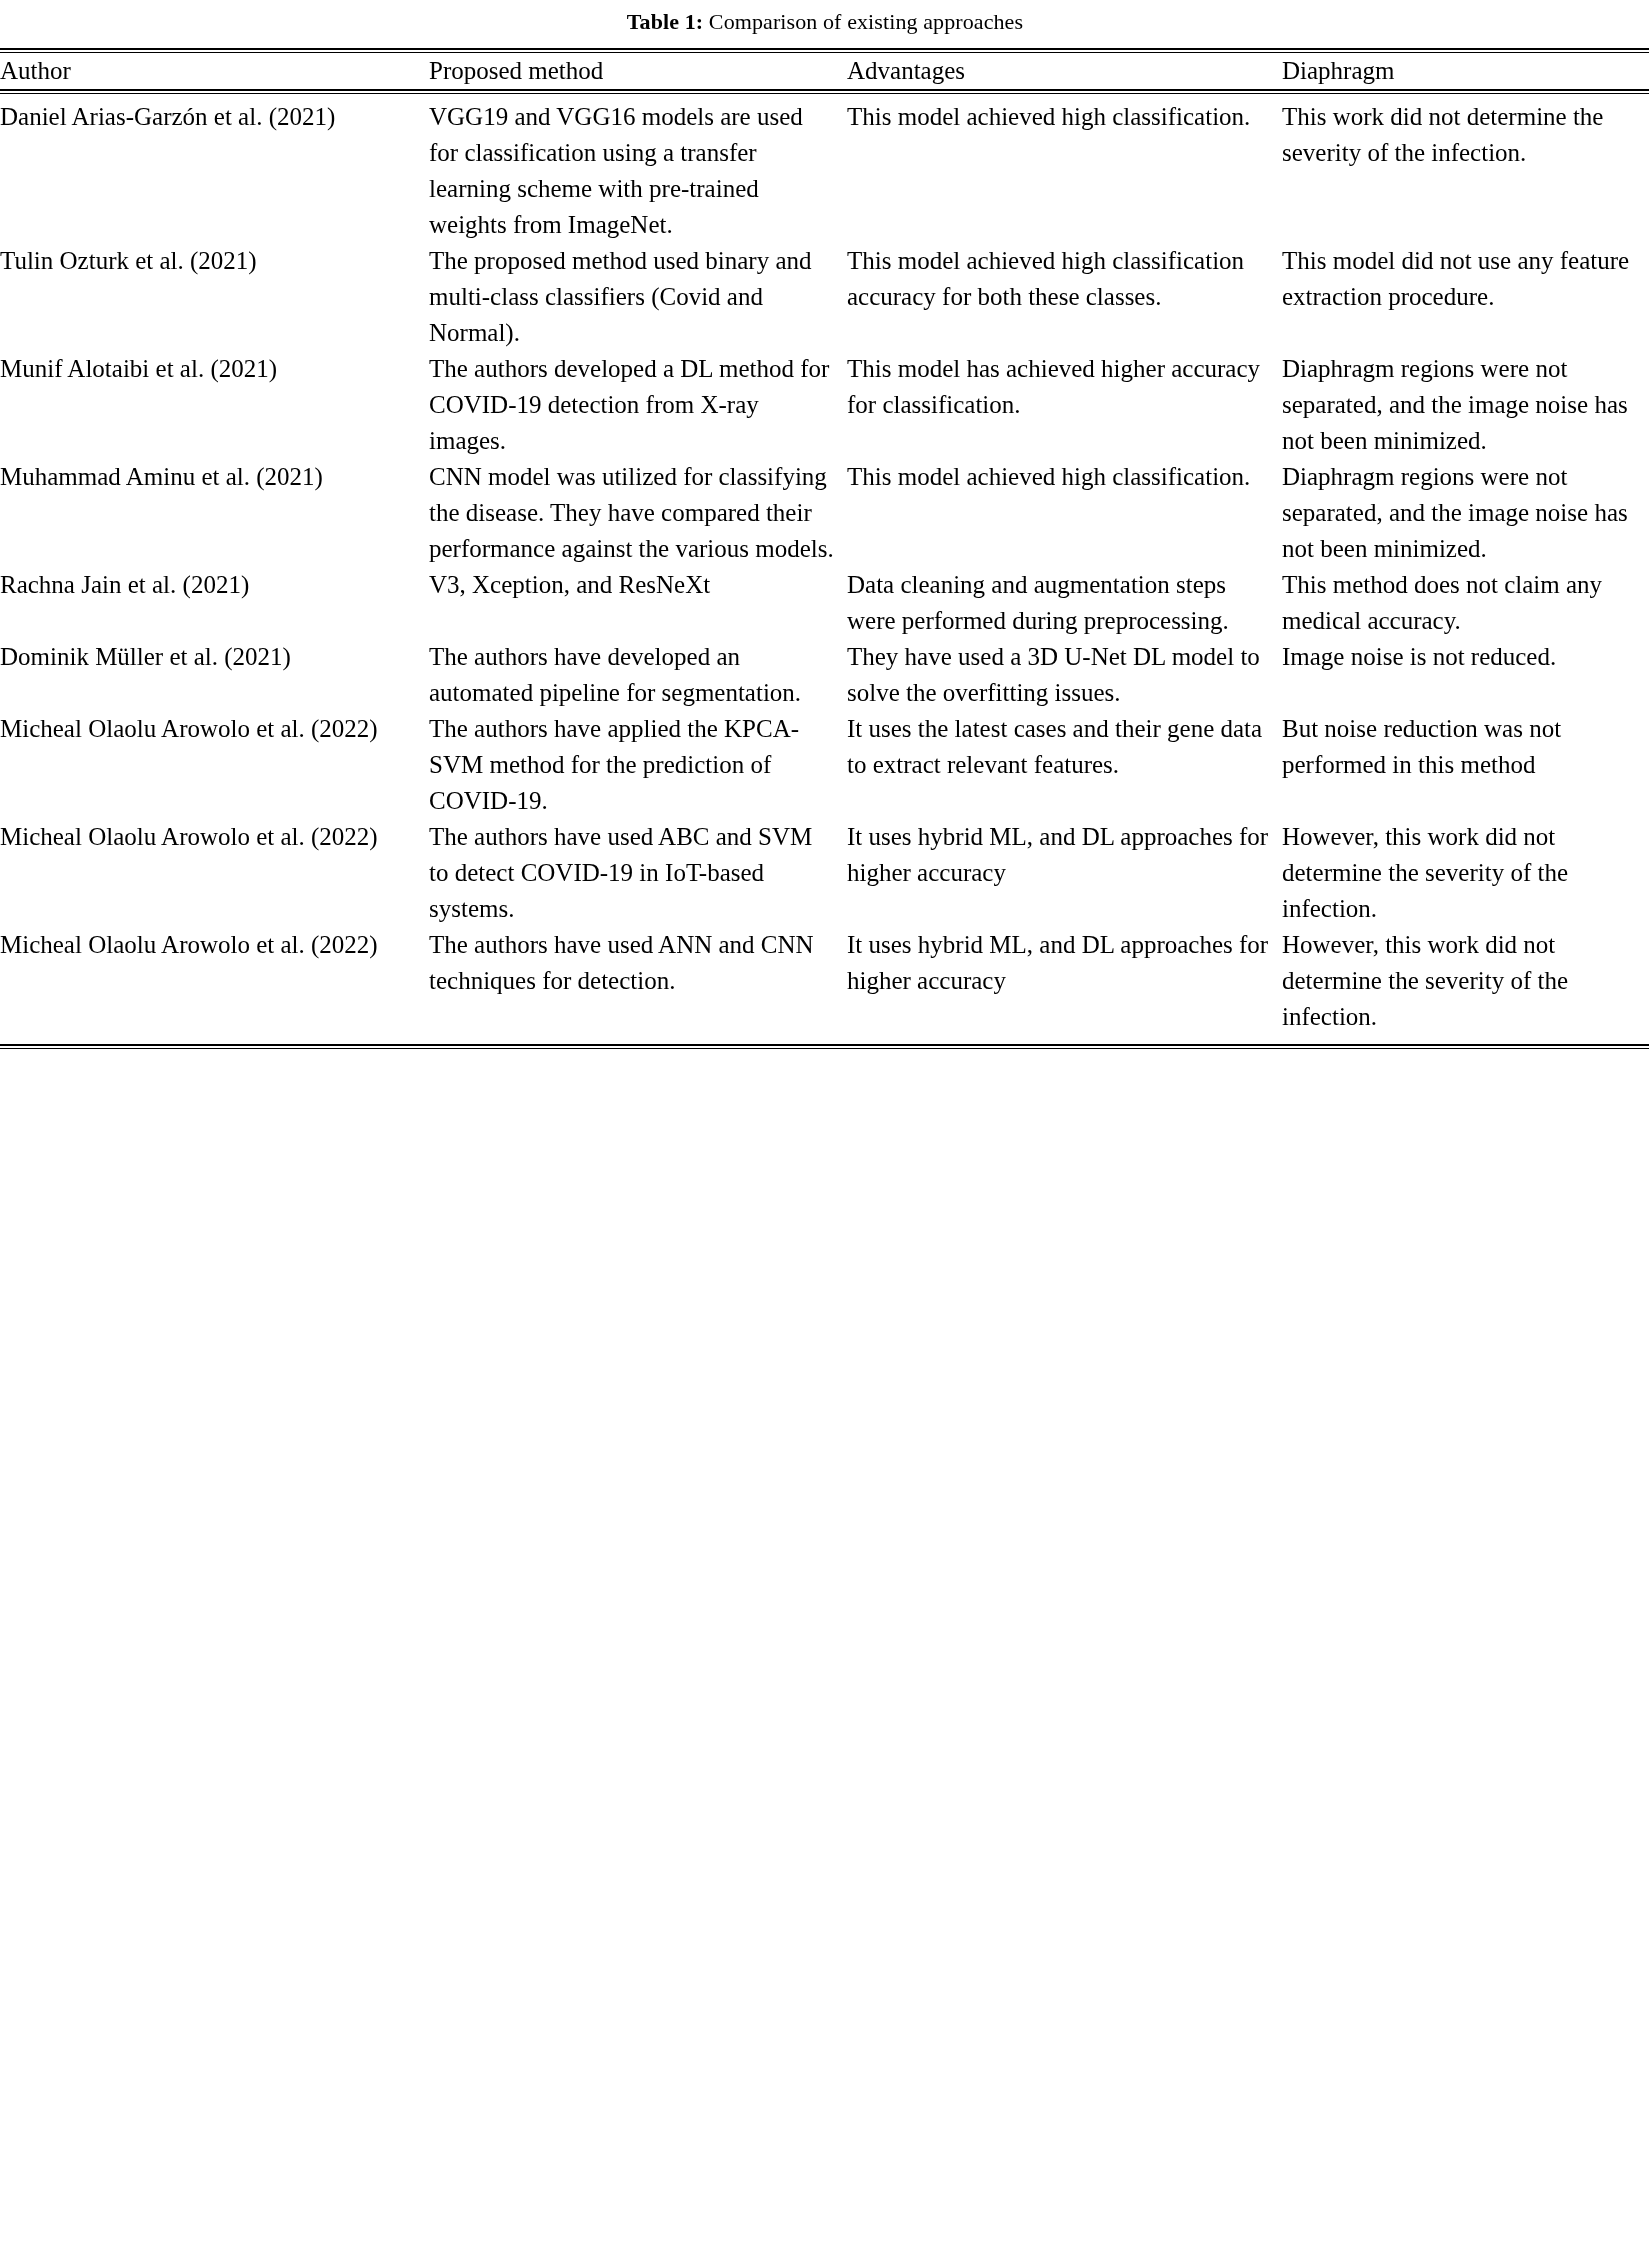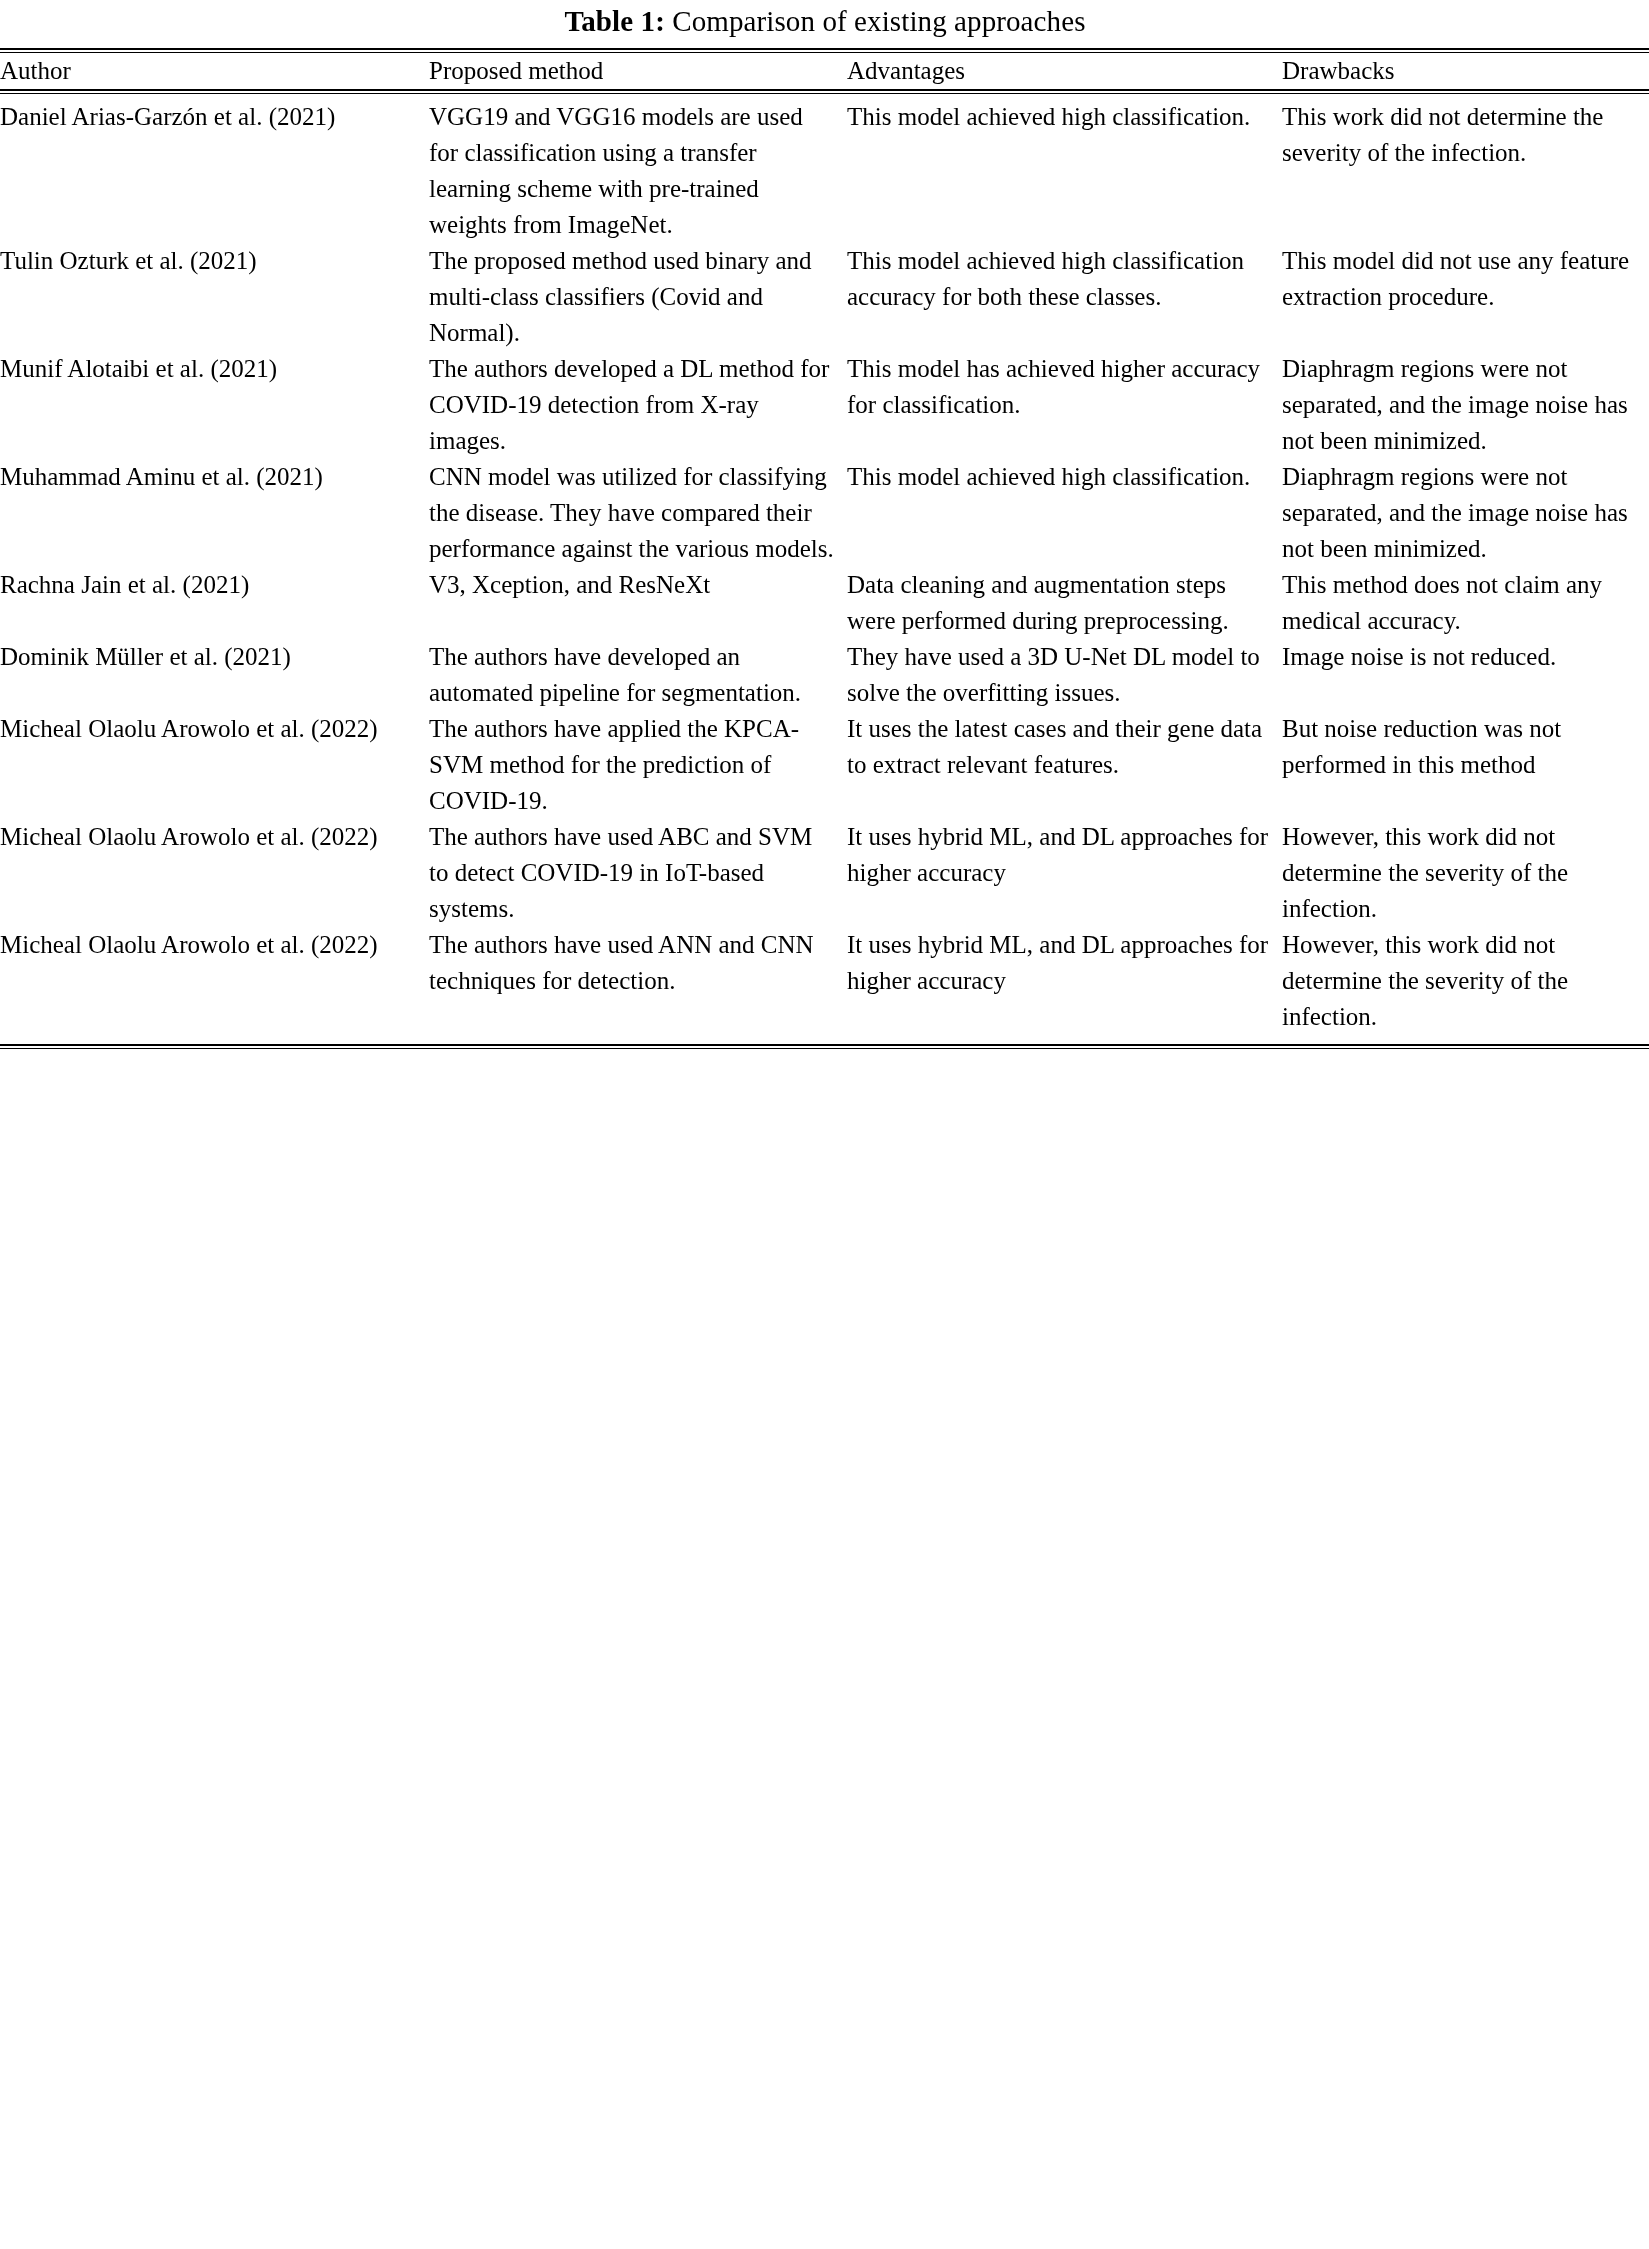--- a/index.html
+++ b/index.html
@@ -16,21 +16,21 @@
   }
   .page {
     width: 1650px;
     height: 2250px;
     position: relative;
     box-sizing: border-box;
     padding: 0;
   }
   .table-caption {
     text-align: center;
-    font-size: 29px;
+    font-size: 22px;
     line-height: 35px;
     padding-top: 4.2px;
     padding-bottom: 8.4px;
     letter-spacing: 0.1px;
   }
   .caption-label {
     font-weight: bold;
   }
   .caption-text {
     font-weight: normal;
@@ -102,21 +102,21 @@
       <col class="c-author">
       <col class="c-method">
       <col class="c-advantage">
       <col class="c-drawback">
     </colgroup>
     <thead>
       <tr>
         <th class="cell-pad-author">Author</th>
         <th class="cell-pad-method">Proposed method</th>
         <th class="cell-pad-adv">Advantages</th>
-        <th class="cell-pad-draw">Drawbacks</th>
+        <th class="cell-pad-draw">Diaphragm</th>
       </tr>
     </thead>
   </table>
 
   <div class="rule-single"></div>
 
   <table class="cmp">
     <colgroup>
       <col class="c-author">
       <col class="c-method">

